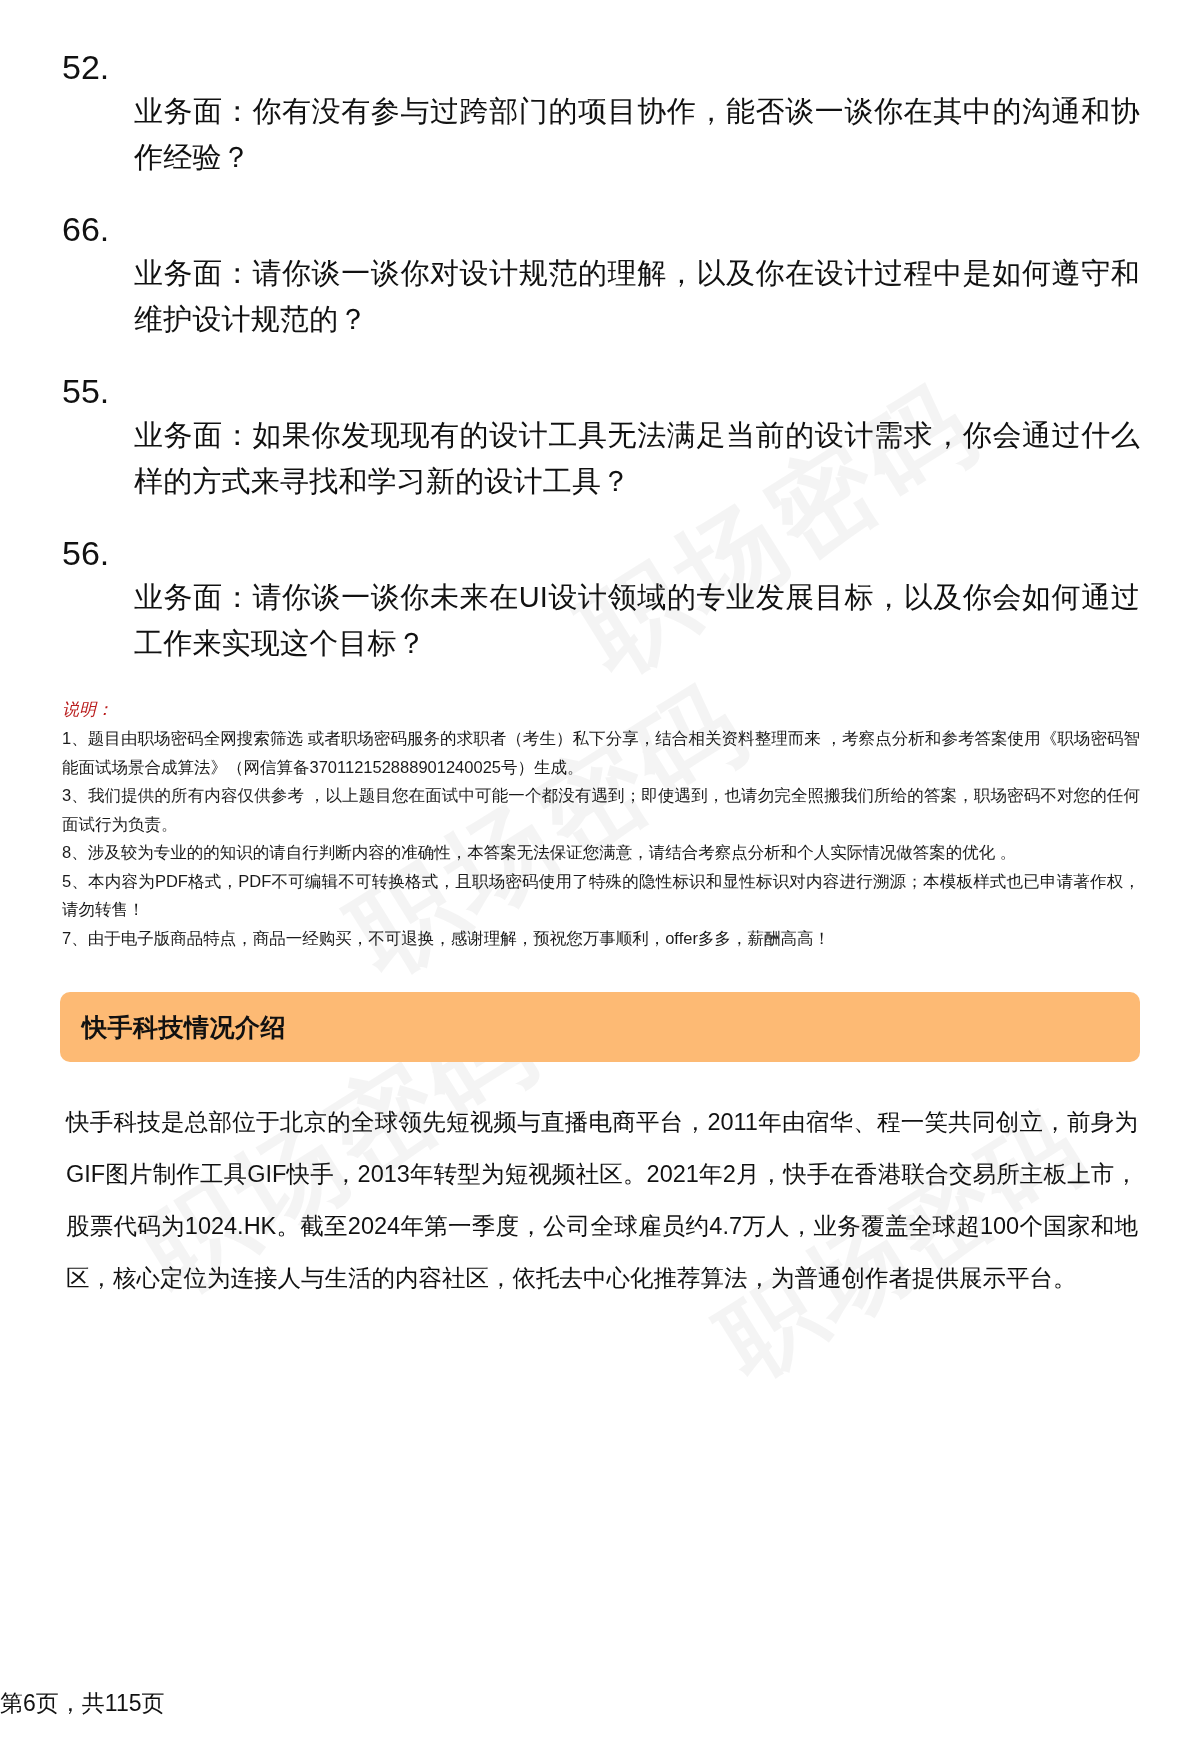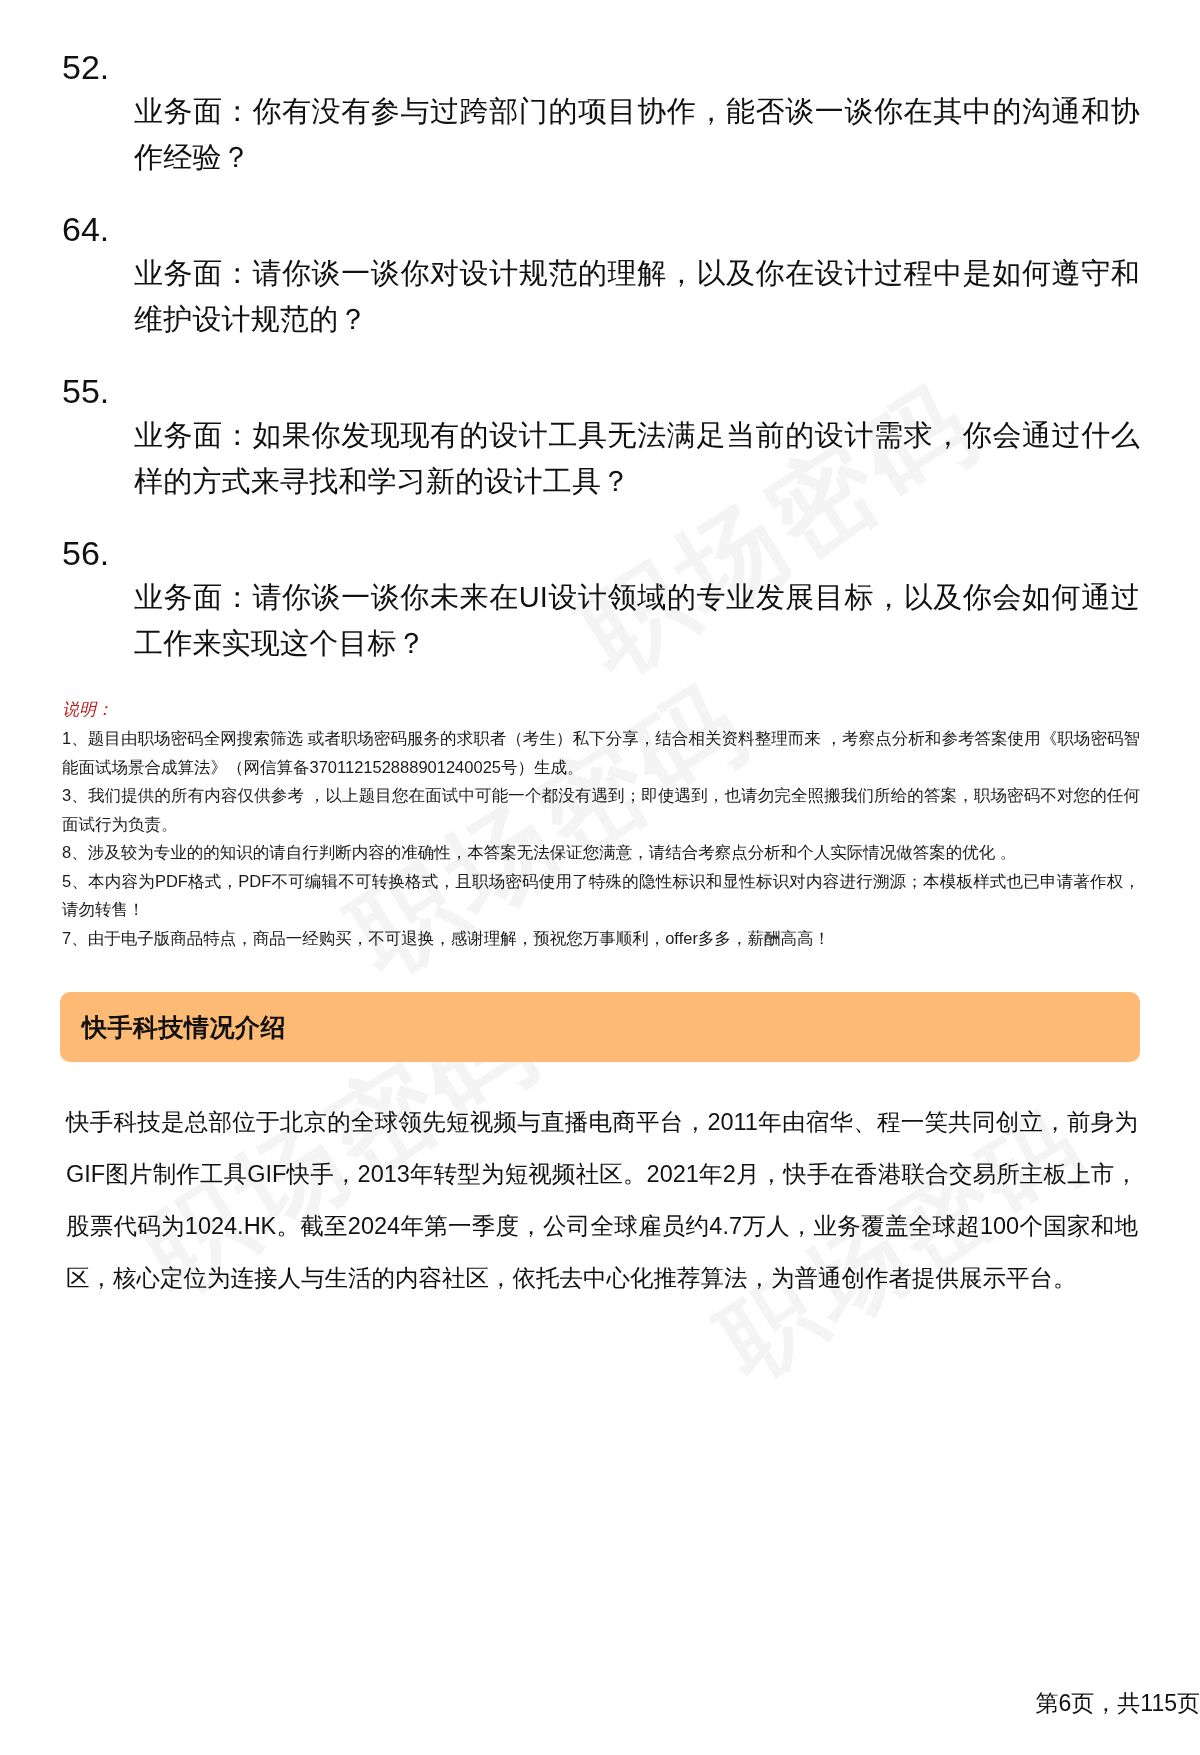--- a/index.html
+++ b/index.html
@@ -131,21 +131,21 @@
     padding-left: 6px;
     padding-right: 2px;
   }
 
   
   .footer {
     position: absolute;
     left: 0;
     right: 0;
     bottom: 36px;
-    text-align: right;
+    text-align: left;
     font-size: 23px;
     color: #111;
     z-index: 2;
   }
 </style>
 </head>
 <body>
 
 <div class="page">
 
@@ -159,21 +159,21 @@
   <div class="content">
 
     <div class="qlist">
 
       <div class="qitem">
         <div class="qnum">52.</div>
         <div class="qtext">业务面：你有没有参与过跨部门的项目协作，能否谈一谈你在其中的沟通和协作经验？</div>
       </div>
 
       <div class="qitem">
-        <div class="qnum">64.</div>
+        <div class="qnum">66.</div>
         <div class="qtext">业务面：请你谈一谈你对设计规范的理解，以及你在设计过程中是如何遵守和维护设计规范的？</div>
       </div>
 
 
       <div class="qitem">
         <div class="qnum">55.</div>
         <div class="qtext">业务面：如果你发现现有的设计工具无法满足当前的设计需求，你会通过什么样的方式来寻找和学习新的设计工具？</div>
       </div>
 
       <div class="qitem">

